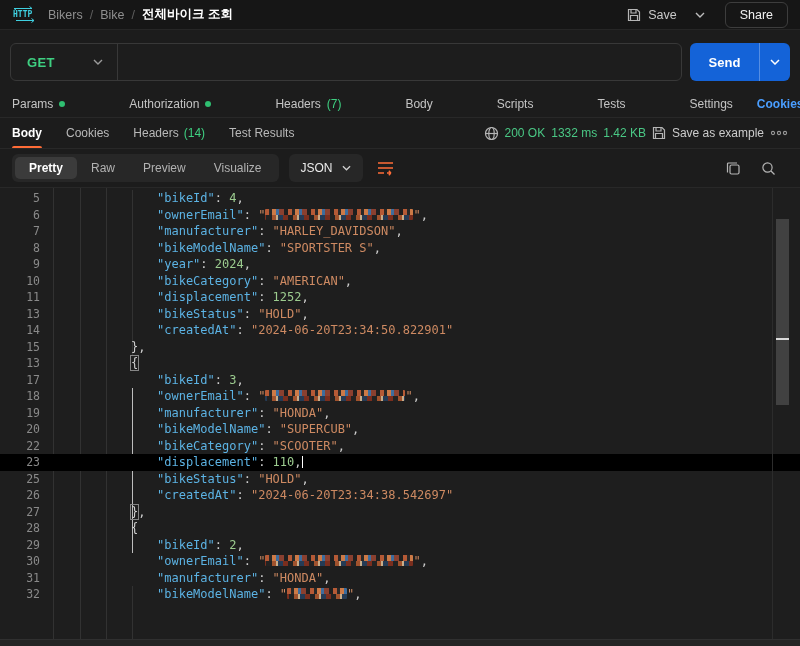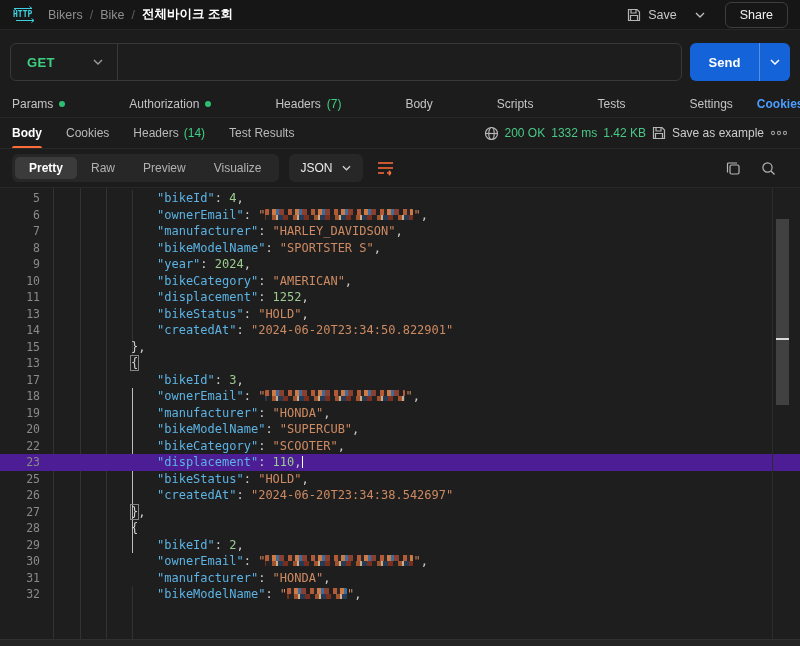--- a/index.html
+++ b/index.html
@@ -62,21 +62,21 @@
   .jsonbtn{background:#272727;border-radius:6px;height:28px;padding:0 12px;display:flex;
     align-items:center;gap:9px;font-size:12px;color:#ececec;cursor:pointer}
   .wrapbtn{margin-left:4px;cursor:pointer}
   .tool-right{margin-left:auto;display:flex;align-items:center;gap:20px;padding-right:12px}
   .tool-right > *{cursor:pointer}
   
   .editor{position:relative;height:452px;background:#1e1e1e;border-top:1px solid #282828;
     font-family:"DejaVu Sans Mono",monospace;font-size:12px;overflow:hidden;box-sizing:border-box}
   .lines{position:absolute;top:2px;left:0;right:0}
   .line{position:relative;height:16.5px;line-height:16.5px;white-space:pre}
-  .line.hl{background:#4c1d95}
+  .line.hl{background:#000000}
   .lnum{position:absolute;left:0;width:40px;text-align:right;color:#8a8a8a;font-size:11.5px}
   .ltext{position:absolute;top:0}
   .tk{color:#5cb3e4}
   .tp{color:#cfcfcf}
   .ts{color:#ce8a62}
   .tn{color:#9ccc8f}
   .tb{color:#d0d0d0}
   .tx{color:#d0d0d0;outline:1px solid #858585}
   .cursor{display:inline-block;width:1.5px;height:12px;background:#ffffff;vertical-align:-2px}
   .redacted{display:inline-block;height:11px;vertical-align:-1px;border-radius:1px;

